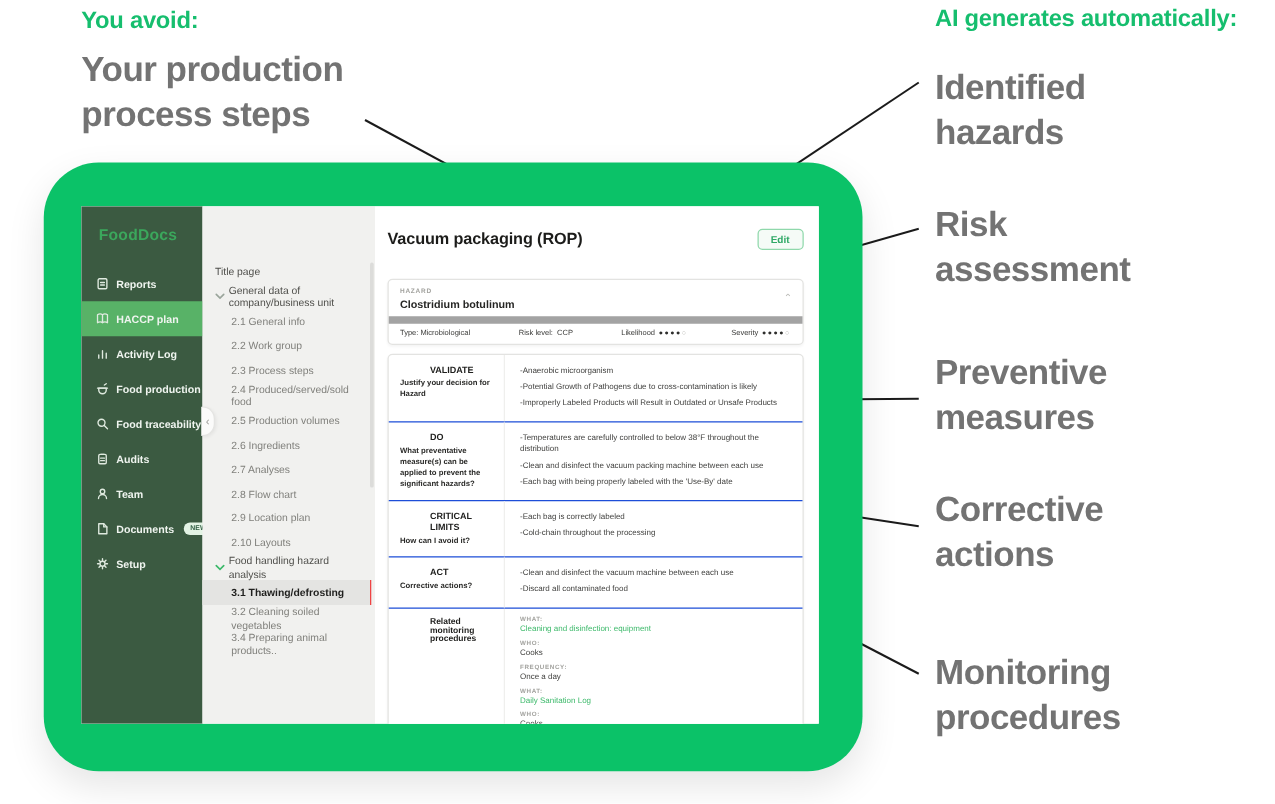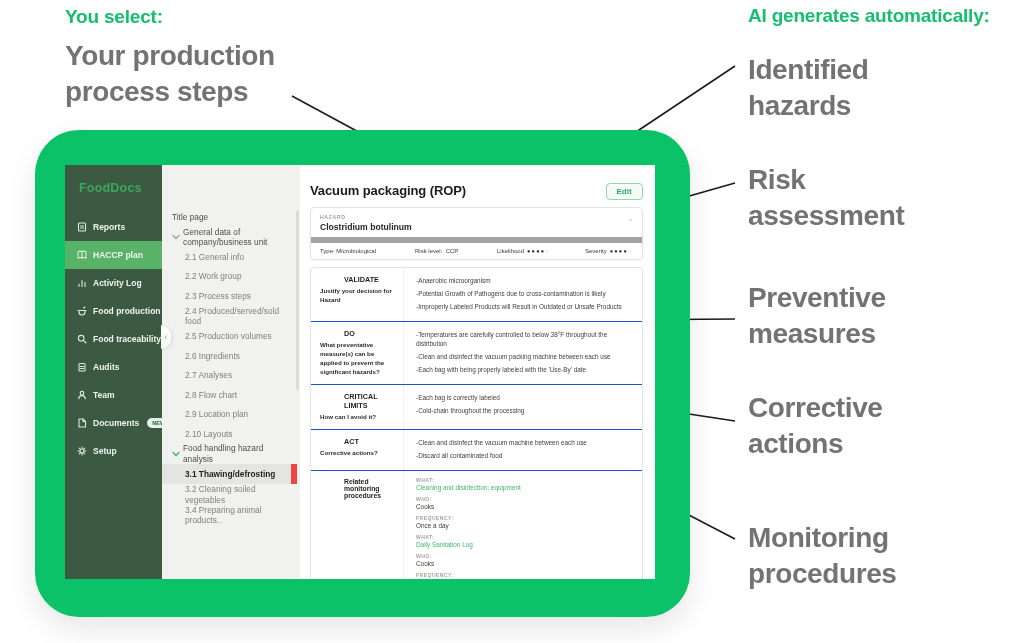--- a/index.html
+++ b/index.html
@@ -38,27 +38,27 @@
   
   .toc { width:138px; flex:0 0 138px; background:#F1F1EF; padding-top:42px; position:relative; font-size:8.3px; color:#80807C; }
   .toc-item { display:flex; align-items:center; min-height:19.5px; padding:0 10px 0 10px; cursor:pointer; line-height:1.25; }
   .toc-item .chev { width:8px; height:6px; margin-right:3px; flex:0 0 8px; display:inline-flex; }
   .toc-item .chev svg { width:8px; height:6px; stroke:#9AA59B; fill:none; stroke-width:1.3; stroke-linecap:round; }
   .toc-item.top { color:#4F4F4B; }
   .toc-item.child { padding-left:23px; }
   .toc-item.two-line { padding-left:10px; }
   .toc-item.two-line .lbl { width:110px; }
   .toc-item.section-green .chev svg { stroke:#3CB96A; }
-  .toc-item.selected { background:#E4E4E2; color:#1F1F1D; font-weight:700; border-right:6px solid #ef4444; margin-right:3px; min-height:20px; }
+  .toc-item.selected { background:#E4E4E2; color:#1F1F1D; font-weight:700; border-right:1px solid #ef4444; margin-right:3px; min-height:20px; }
   .toc-scrollbar { position:absolute; right:1px; top:45px; width:3px; height:180px; background:#DCDCDA; border-radius:2px; }
   .collapse-handle { position:absolute; left:-1px; top:160px; width:11px; height:24px; background:#FBFBFA; border:1px solid #E4E4E2; border-left:none; border-radius:0 10px 10px 0; color:#9A9A96; font-size:9px; display:flex; align-items:center; justify-content:center; cursor:pointer; box-shadow:1px 1px 3px rgba(0,0,0,0.06); }
 
   
   .main { flex:1; background:#FFFFFF; padding:18px 18px 10px 10px; position:relative; }
-  .doc-header { display:flex; align-items:flex-start; justify-content:space-between; margin-bottom:7px; }
+  .doc-header { display:flex; align-items:flex-start; justify-content:space-between; margin-bottom:23px; }
   .doc-title { font-size:13px; font-weight:800; color:#1C1C1A; letter-spacing:-0.1px; }
   .edit-btn { font-size:8px; font-weight:700; color:#2FA866; background:#F5FBF7; border:1px solid #8FD8AB; border-radius:4px; padding:3px 10px; cursor:pointer; }
 
   .card { background:#fff; border:1px solid #E3E3E1; border-radius:4px; box-shadow:0 1px 2px rgba(0,0,0,0.04); }
   .hazard-card { padding:0; margin-bottom:7px; position:relative; }
   .hazard-head { padding:6px 9px 5px 9px; border-bottom:6px solid #a3a3a3; }
   .tiny-caps { font-size:5.2px; letter-spacing:0.6px; color:#A2A29E; font-weight:600; text-transform:uppercase; }
   .hazard-name { font-size:8.6px; font-weight:600; color:#26262;  color:#262624; margin-top:2px; }
   .collapse-chev { position:absolute; right:8px; top:10px; color:#B9B9B5; font-size:8px; }
   .hazard-meta { display:flex; align-items:center; padding:5px 9px; font-size:6px; color:#3A3A38; }
@@ -77,21 +77,21 @@
   .t-key { font-size:7.2px; font-weight:800; color:#1F1F1D; margin-bottom:3px;margin-left:24px; }
   .t-q { font-size:6.2px; font-weight:700; color:#2B2B29; line-height:1.45; }
   .t-val { font-size:6.4px; color:#3E3E3C; line-height:1.4; margin:4px 0; }
   .mon-label { font-size:5px; letter-spacing:0.5px; color:#A2A29E; font-weight:600; margin-top:5px; }
   .mon-val { font-size:6.4px; color:#3E3E3C; margin-top:1px; }
   .mon-val.link { color:#3CB96A; cursor:pointer; }
 </style>
 </head>
 <body>
 
-<div class="eyebrow left">You select:</div>
+<div class="eyebrow left">You avoid:</div>
 <div class="big-label" id="lbl-select">Your production process steps</div>
 
 <div class="eyebrow right">AI generates automatically:</div>
 <div class="big-label" id="lbl-hazards">Identified hazards</div>
 <div class="big-label" id="lbl-risk">Risk assessment</div>
 <div class="big-label" id="lbl-prevent">Preventive measures</div>
 <div class="big-label" id="lbl-correct">Corrective actions</div>
 <div class="big-label" id="lbl-monitor">Monitoring procedures</div>
 
 <svg id="connectors" viewBox="0 0 1020 643" width="1020" height="643">

